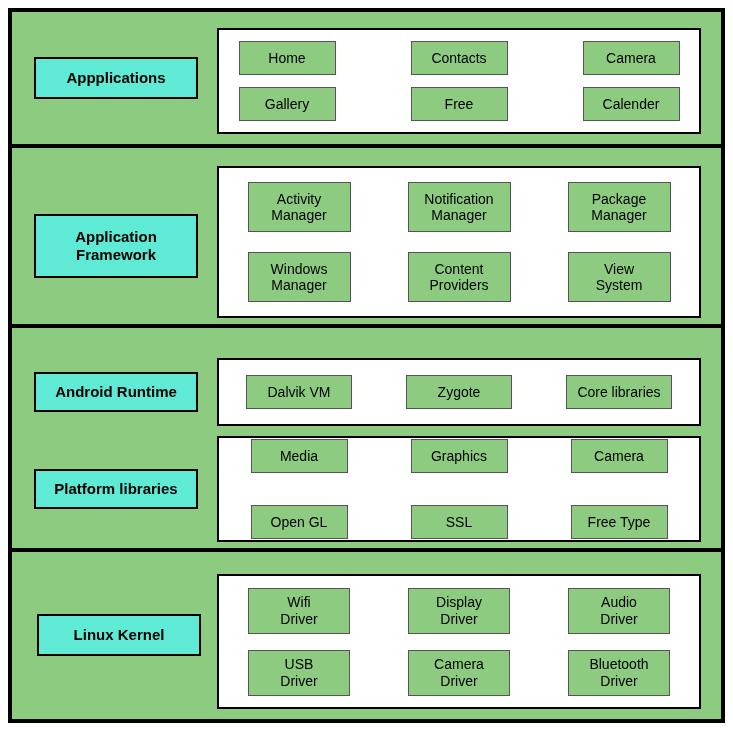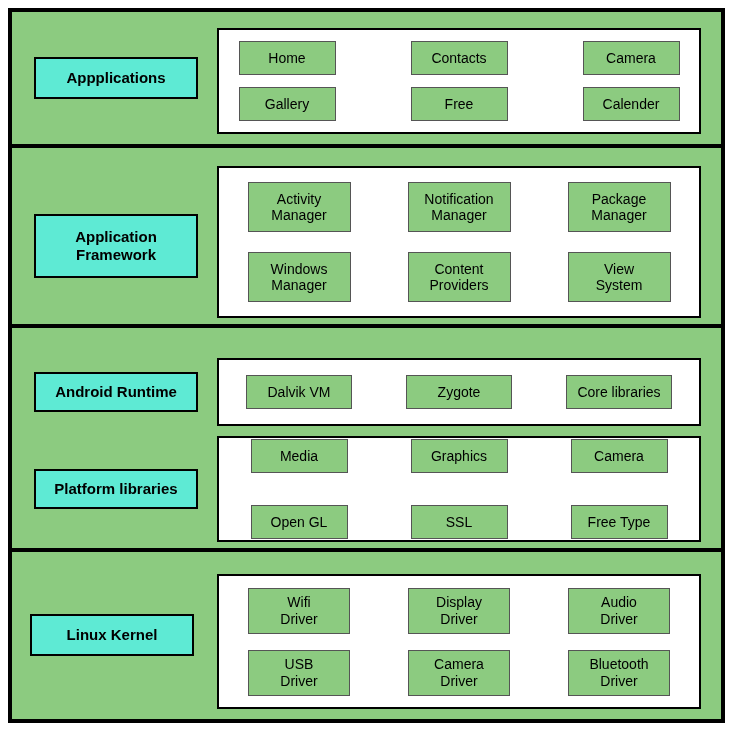--- a/index.html
+++ b/index.html
@@ -103,21 +103,21 @@
   .panel-runtime .panel-row { height: 64px; }
   .panel-runtime .cell { width: 106px; height: 34px; }
 
   
   .lbl-platform { left: 24px; top: 459px; width: 164px; height: 40px; }
   .panel-platform { left: 207px; top: 426px; width: 484px; height: 106px; gap: 29px; }
   .panel-platform .panel-row { height: 46px; }
   .panel-platform .cell { width: 97px; height: 34px; }
 
   
-  .lbl-kernel { left: 20px; top: 604px; width: 164px; height: 42px; }
+  .lbl-kernel { left: 27px; top: 604px; width: 164px; height: 42px; }
   .panel-kernel { left: 207px; top: 564px; width: 484px; height: 135px; }
   .panel-kernel .panel-row { height: 62px; }
   .panel-kernel .cell { width: 102px; height: 46px; }
 </style>
 </head>
 <body>
 
 <div id="stack">
   <div class="outer-frame">
 

